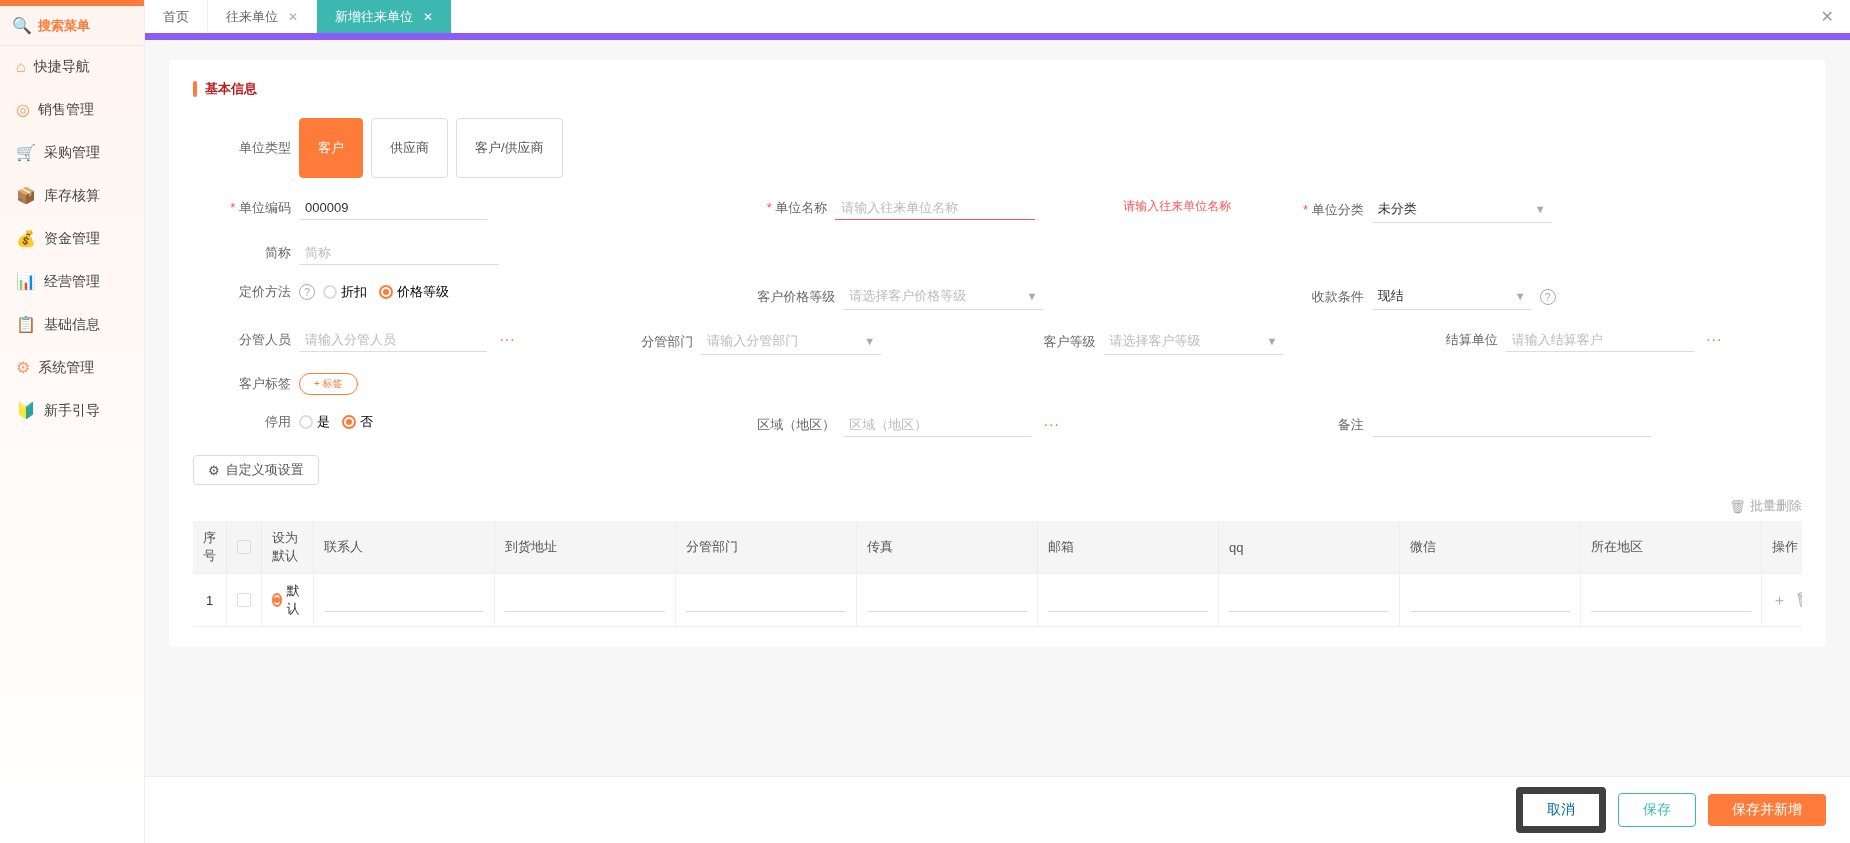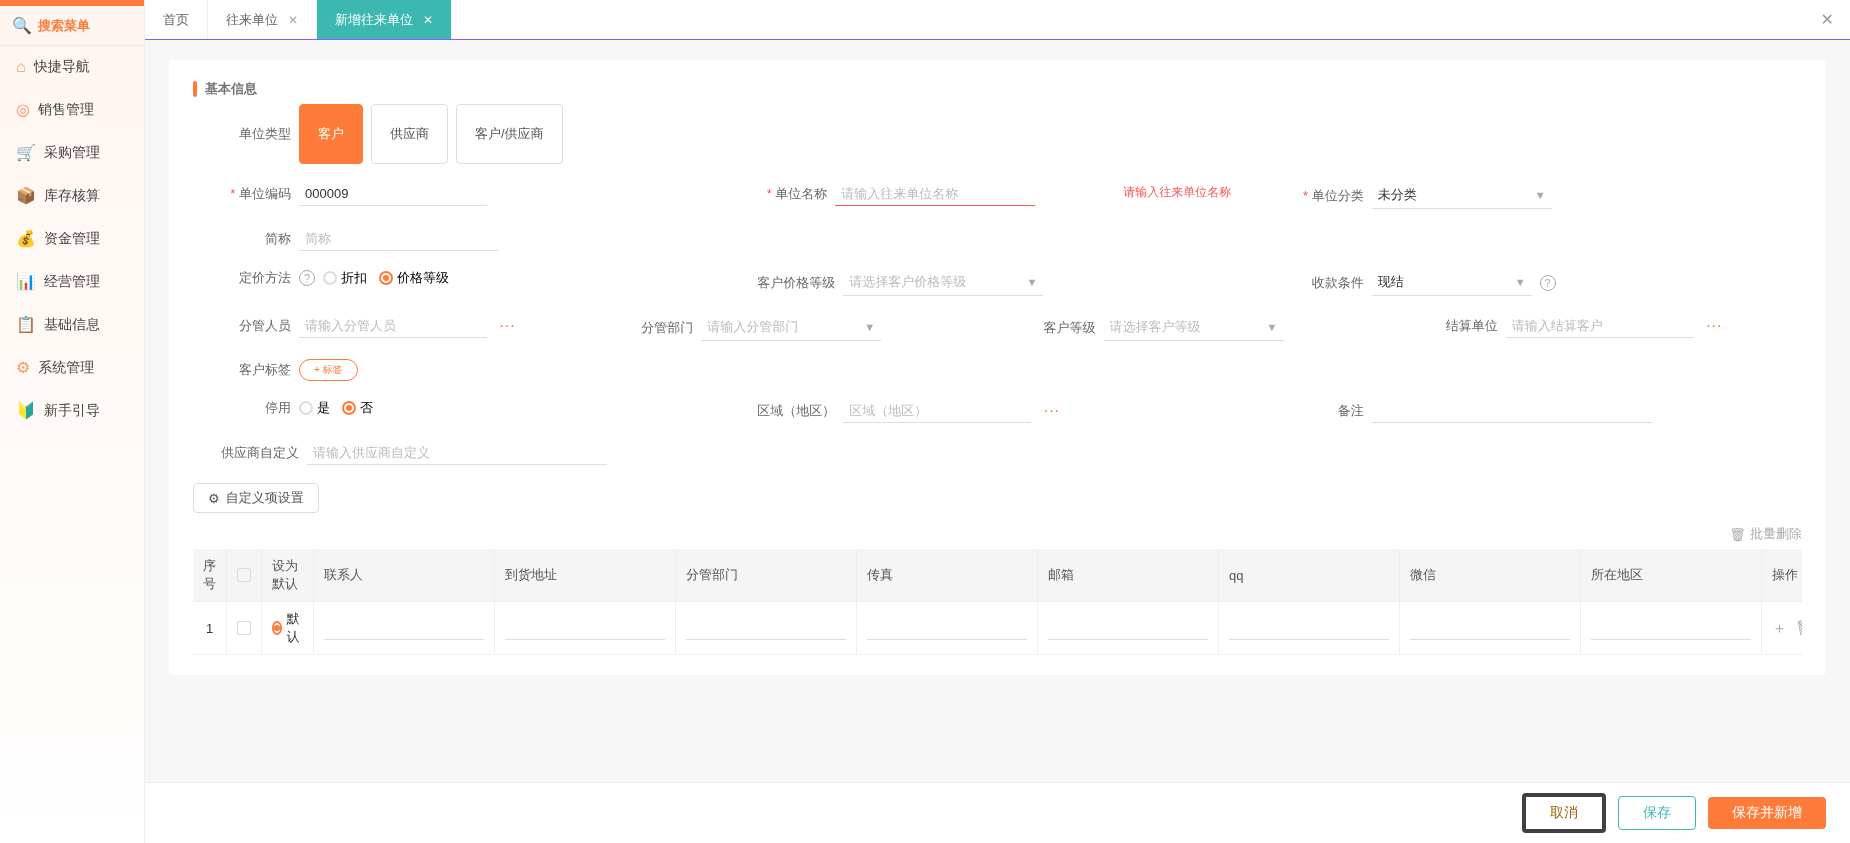--- a/index.html
+++ b/index.html
@@ -47,21 +47,21 @@
       flex: 1;
       display: flex;
       flex-direction: column;
       height: 100%;
       overflow: hidden;
     }
 
     
     .tab-bar {
       background: #fff;
-      border-bottom: 1px solid #8b5cf6;
+      border-bottom: 7px solid #8b5cf6;
       display: flex;
       align-items: stretch;
       min-height: 40px;
       position: relative;
     }
     .tab {
       display: flex;
       align-items: center;
       gap: 6px;
       padding: 0 18px;
@@ -102,22 +102,22 @@
       padding: 20px 24px;
       margin-bottom: 16px;
     }
 
     .section-title {
       display: flex;
       align-items: center;
       gap: 8px;
       font-size: 15px;
       font-weight: bold;
-      color: #737373;
-      margin-bottom: 6px;
+      color: #b91c1c;
+      margin-bottom: 20px;
     }
     .section-title .icon-bar { width: 4px; height: 16px; background: #ff7b3a; border-radius: 2px; }
 
     
     .form-row {
       display: flex;
       align-items: flex-start;
       gap: 0;
       margin-bottom: 18px;
       flex-wrap: wrap;
@@ -327,22 +327,22 @@
     }
     .btn {
       padding: 7px 24px;
       border-radius: 4px;
       cursor: pointer;
       font-size: 14px;
       border: none;
     }
     .btn-cancel {
       background: #fff;
-      border: 4px solid #404040;
-      color: #a16207;
+      border: 7px solid #404040;
+      color: #0369a1;
       text-align: center;
     }
     .btn-save {
       background: #fff;
       border: 1px solid #3cb8b0;
       color: #3cb8b0;
     }
     .btn-save-new {
       background: #ff7b3a;
       color: #fff;
@@ -580,26 +580,20 @@
           <input class="form-input" type="text" style="min-width: 160px;" placeholder="区域（地区）">
           <span class="more-btn">···</span>
         </div>
 
         <div class="form-field">
           <label>备注</label>
           <input class="form-input" type="text" style="min-width: 280px;">
         </div>
       </div>
 
-      <div class="form-row">
-        <div class="form-field">
-          <label>供应商自定义</label>
-          <input class="form-input" type="text" style="min-width: 300px;" placeholder="请输入供应商自定义">
-        </div>
-      </div>
 
       <button class="custom-settings-btn">
         <span>⚙</span>
         <span>自定义项设置</span>
       </button>
 
       <div style="display:flex; justify-content:flex-end; margin-bottom:6px;">
         <div class="batch-delete">
           <span>🗑</span>
           <span>批量删除</span>

